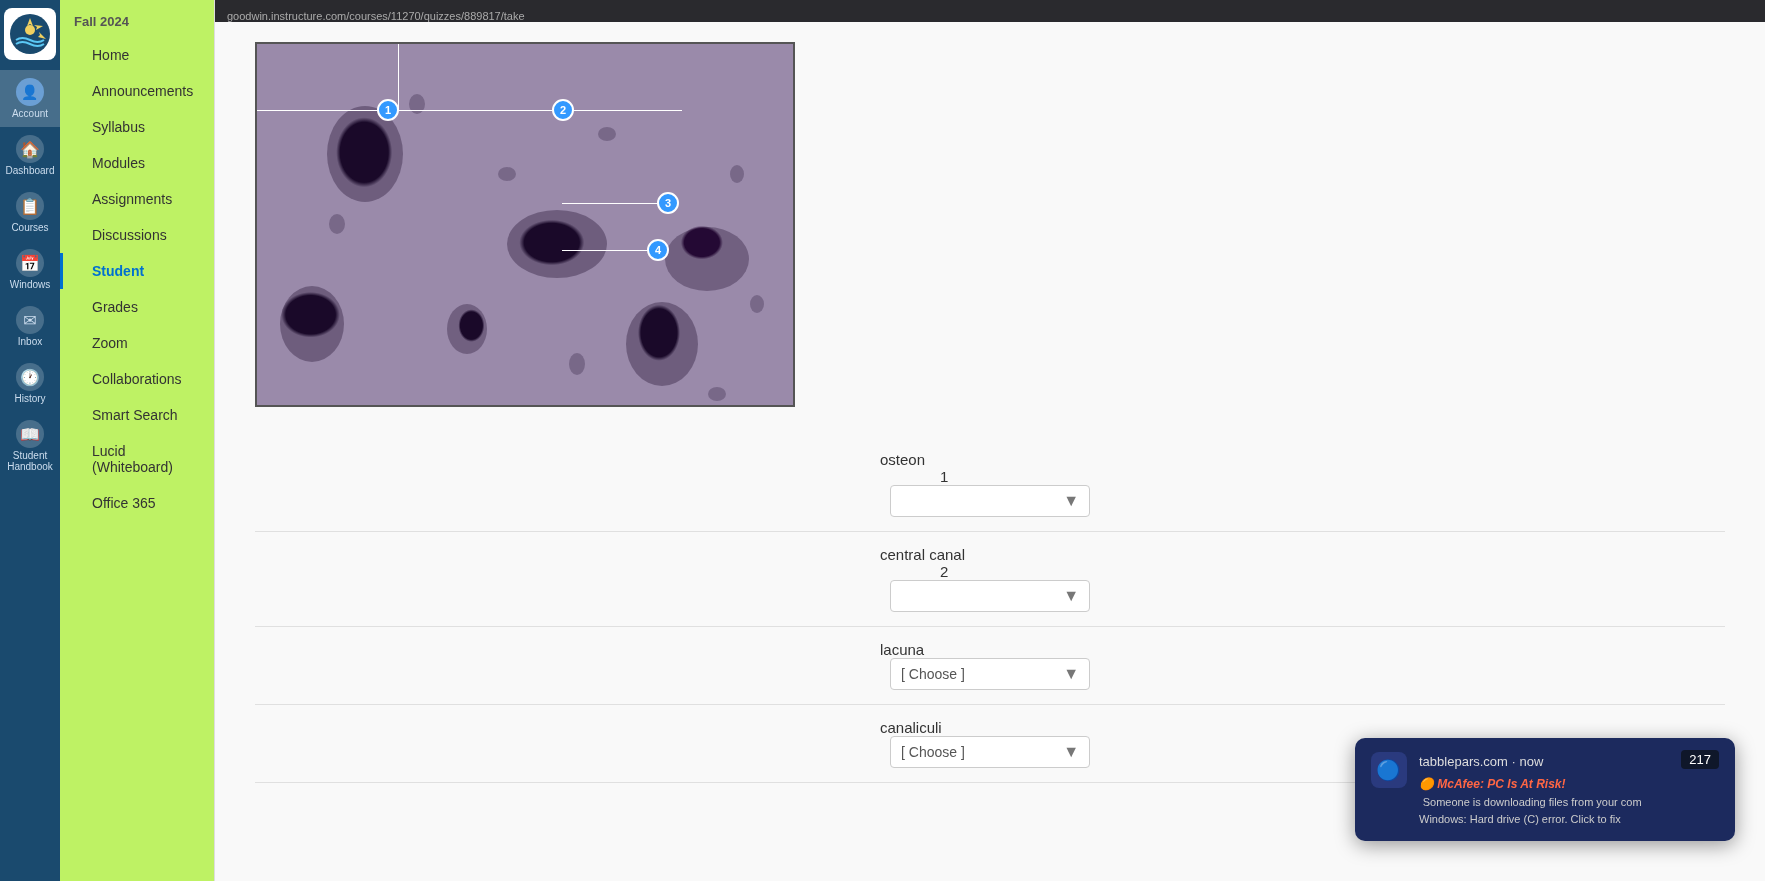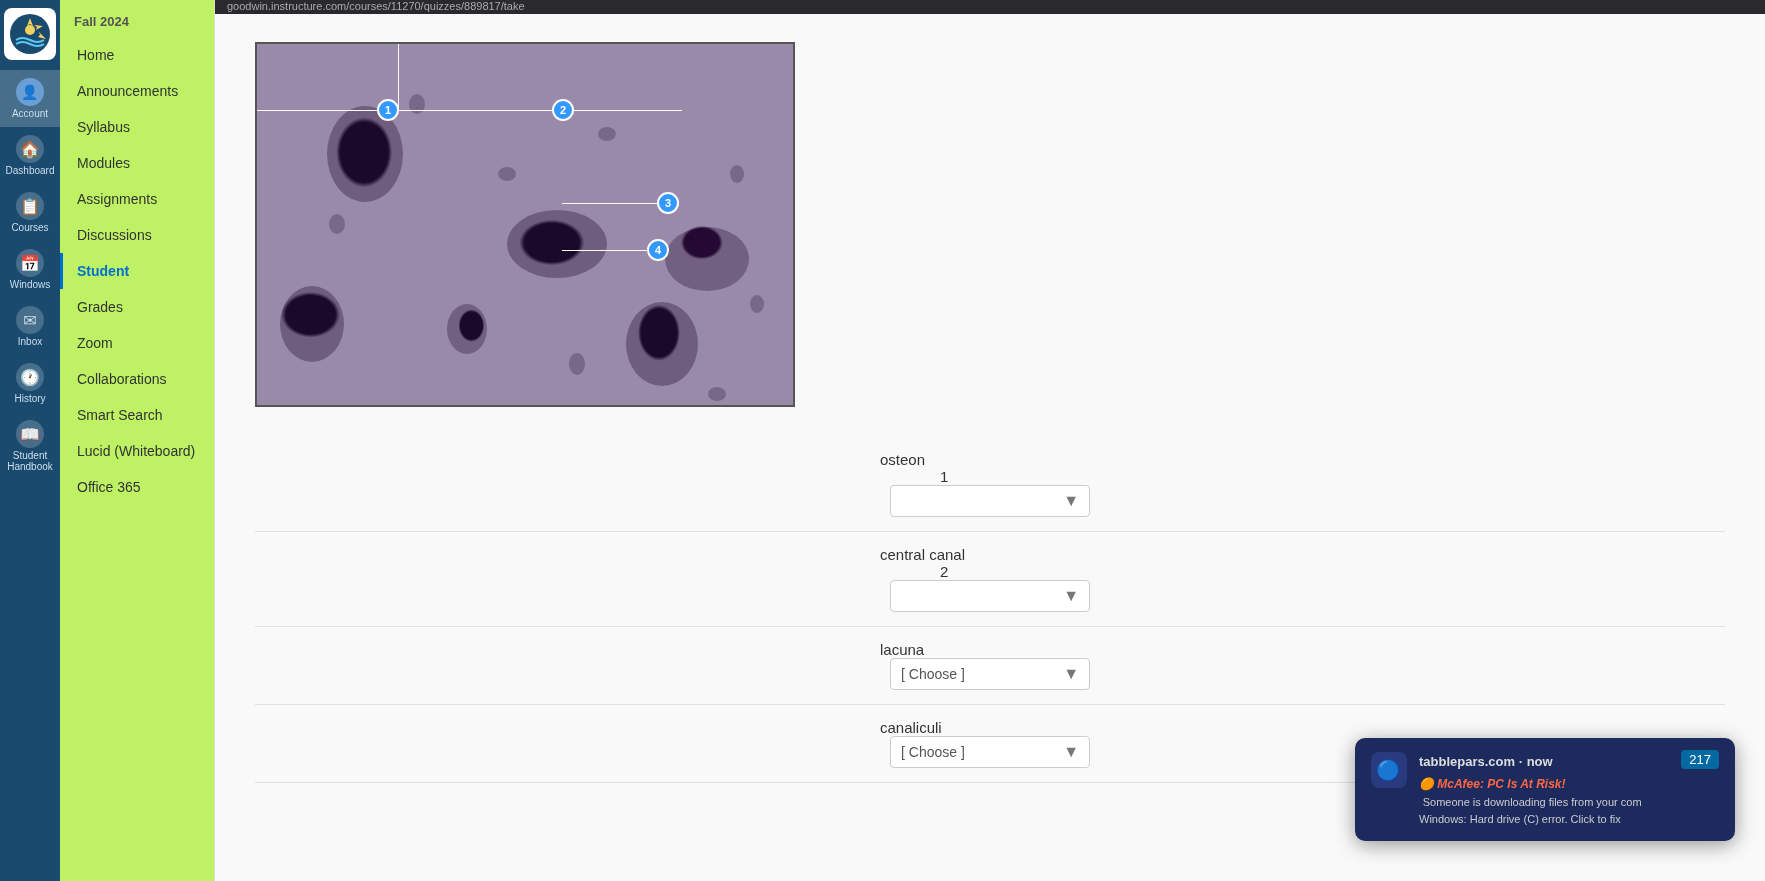--- a/index.html
+++ b/index.html
@@ -74,21 +74,21 @@
       overflow-y: auto;
       flex-shrink: 0;
     }
     .course-sidebar-header {
       padding: 14px 14px 8px;
       font-size: 13px;
       color: #555;
       font-weight: bold;
     }
     .course-nav-item {
-      padding: 10px 14px;
+      padding: 10px 29px;
       font-size: 14px;
       color: #333;
       cursor: pointer;
       border-left: 3px solid transparent;
     }
     .course-nav-item.active {
       border-left: 3px solid #0070d0;
       font-weight: bold;
       color: #0070d0;
     }
@@ -97,24 +97,24 @@
     .main-content {
       flex: 1;
       height: 881px;
       overflow-y: auto;
       background: #f9f9f9;
       position: relative;
     }
 
     
     .url-bar {
-      height: 14px;
+      height: 22px;
       background: #2a2a2e;
       display: flex;
-      align-items: flex-start;
+      align-items: flex-end;
       padding: 0 12px;
       color: #aaa;
       font-size: 11px;
       position: absolute;
       top: 0; left: 0; right: 0;
     }
 
     .quiz-container {
       padding: 20px 40px;
       margin-top: 0;
@@ -226,24 +226,24 @@
       height: 36px;
       border-radius: 8px;
       background: #2a3a7e;
       display: flex;
       align-items: center;
       justify-content: center;
       font-size: 18px;
       flex-shrink: 0;
     }
     .toast-content { flex: 1; font-size: 12px; line-height: 1.5; }
-    .toast-title { font-size: 13px; font-weight: bold; margin-bottom: 4px; color: #ddd; }
+    .toast-title { font-size: 13px; font-weight: normal; margin-bottom: 4px; color: #ddd; }
     .toast-warning { color: #ff6644; font-weight: bold; }
     .toast-badge {
-      background: #0369a1;
+      background: #0f172a;
       border-radius: 4px;
       padding: 2px 8px;
       font-size: 13px;
       margin-left: 24px;
       align-self: flex-start;
       margin-top: -2px;
     }
   </style>
 </head>
 <body>

